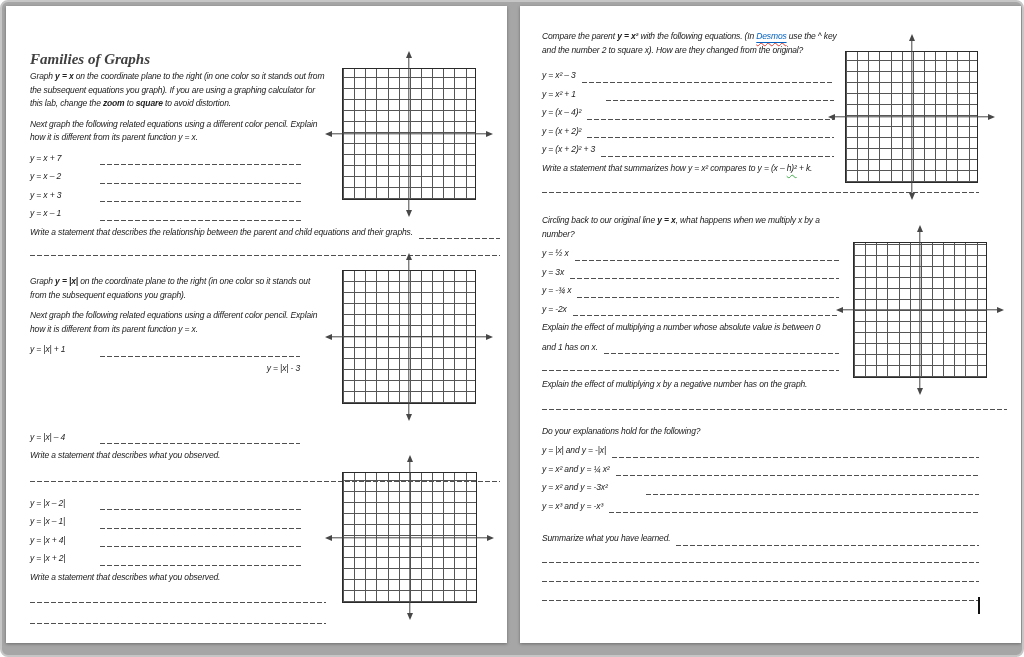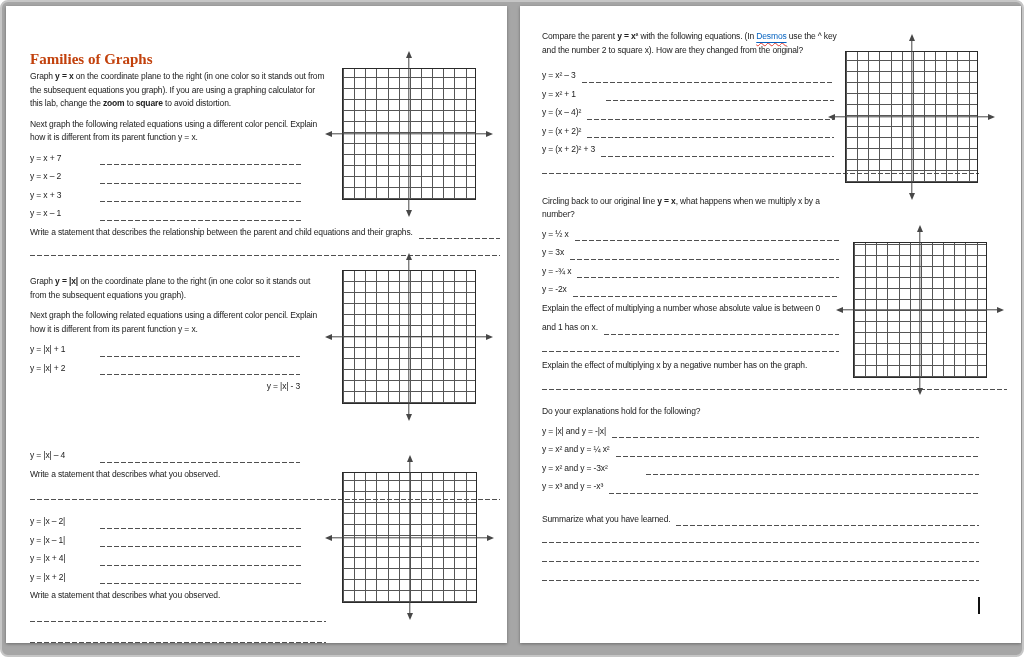--- a/index.html
+++ b/index.html
@@ -3,25 +3,25 @@
 <meta charset="utf-8">
 <style>
   html,body{margin:0;padding:0;background:#ffffff;}
   .screen{position:relative;width:1024px;height:657px;box-sizing:border-box;
     border:2px solid #c6c6c6;border-radius:8px;background:#a6a6a6;overflow:hidden;
     font-family:"Liberation Sans",sans-serif;color:#212121;}
   .page{position:absolute;top:4px;width:501px;height:637px;background:#ffffff;
     box-shadow:0 1px 3px rgba(0,0,0,.35);}
   .page.p1{left:4px;}
   .page.p2{left:518px;}
-  .content{position:absolute;top:0;left:0;right:0;}
+  .content{position:absolute;top:0;left:0;right:0;font-style:italic;}
   .p1 .content{padding:45px 0 0 24px;}
   .p2 .content{padding:24px 0 0 22px;}
   .h1{font-family:"Liberation Serif",serif;font-weight:bold;font-size:15px;
-    color:#c2410c;margin:0 0 3px 0;line-height:16px;}
+    color:#404040;margin:0 0 3px 0;line-height:16px;}
   .para{font-size:8.5px;line-height:13.5px;letter-spacing:-0.15px;margin:0 0 7px 0;}
   .p2 .para{margin-bottom:6px;}
   .para b{font-weight:bold;}
   .nowrap{white-space:nowrap;}
   .eq{display:flex;align-items:flex-end;font-size:8.5px;line-height:13.5px;
     letter-spacing:-0.15px;margin:0 0 5px 0;}
   .p2 .eq{margin-bottom:5px;}
   .eq .lbl{white-space:pre;}
   .ln,.blank{background-image:repeating-linear-gradient(90deg,#4f4f4f 0 5px,transparent 5px 7px);
     background-size:100% 1px;background-position:0 100%;background-repeat:no-repeat;}
@@ -85,24 +85,20 @@
             <span class="ln"></span>
           </div>
           <div class="blank" style="width: 470px;"></div>
           <div class="gap" style="height: 10px;"></div>
           <div class="para" style="width: 296px;"><span>Graph </span><b>y = |x|</b><span> on the coordinate plane to the right (in one color so it stands out from the subsequent equations you graph).</span></div>
           <div class="para" style="width: 296px;">Next graph the following related equations using a different color pencil. Explain how it is different from its parent function y = x.</div>
           <div class="eq" style="width: 270px;">
             <span class="lbl" style="flex: 0 0 64px;">y = |x| + 1</span>
             <span class="ln"></span>
           </div>
-          <div class="eq" style="width: 270px;">
-            <span class="lbl" style="flex: 0 0 64px;">y = |x| + 2</span>
-            <span class="ln"></span>
-          </div>
           <div class="eq" style="width: 270px; flex-direction: column;">
             <span class="lbl" style="flex: 0 0 64px;">y = |x| - 3</span>
             <span class="ln"></span>
           </div>
           <div class="eq" style="width: 270px;">
             <span class="lbl" style="flex: 0 0 64px;">y = |x| – 4</span>
             <span class="ln"></span>
           </div>
           <div class="para" style="width: 470px;">Write a statement that describes what you observed.</div>
           <div class="blank" style="width: 470px;"></div>
@@ -178,20 +174,21 @@
             <span class="ln"></span>
           </div>
           <div class="eq" style="width: 292px;">
             <span class="lbl">y = (x + 2)²</span>
             <span class="ln"></span>
           </div>
           <div class="eq" style="width: 292px;">
             <span class="lbl">y = (x + 2)² + 3</span>
             <span class="ln"></span>
           </div>
+          <div class="para" style="width: 470px;"><span>Write a statement that summarizes how y = x² compares to y = (x – </span><span class="gram">h)²</span><span> + k.</span></div>
           <div class="blank" style="width: 437px;"></div>
           <div class="gap" style="height: 14px;"></div>
           <div class="para" style="width: 302px;"><span>Circling back to our original line </span><b>y = x</b><span>, what happens when we multiply x by a number?</span></div>
           <div class="eq" style="width: 297px;">
             <span class="lbl">y = ½ x</span>
             <span class="ln"></span>
           </div>
           <div class="eq" style="width: 297px;">
             <span class="lbl">y = 3x</span>
             <span class="ln"></span>

